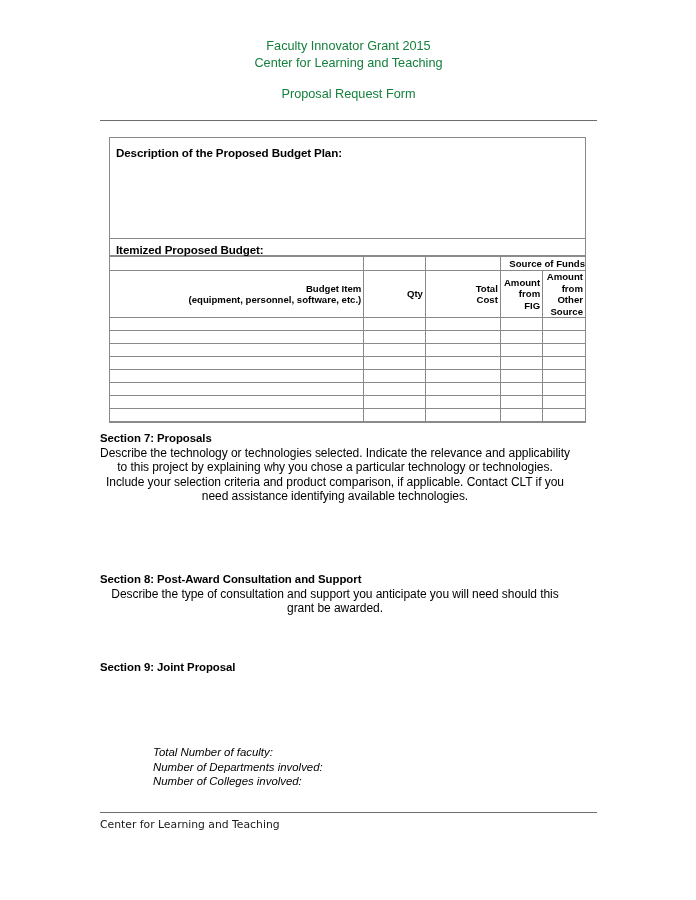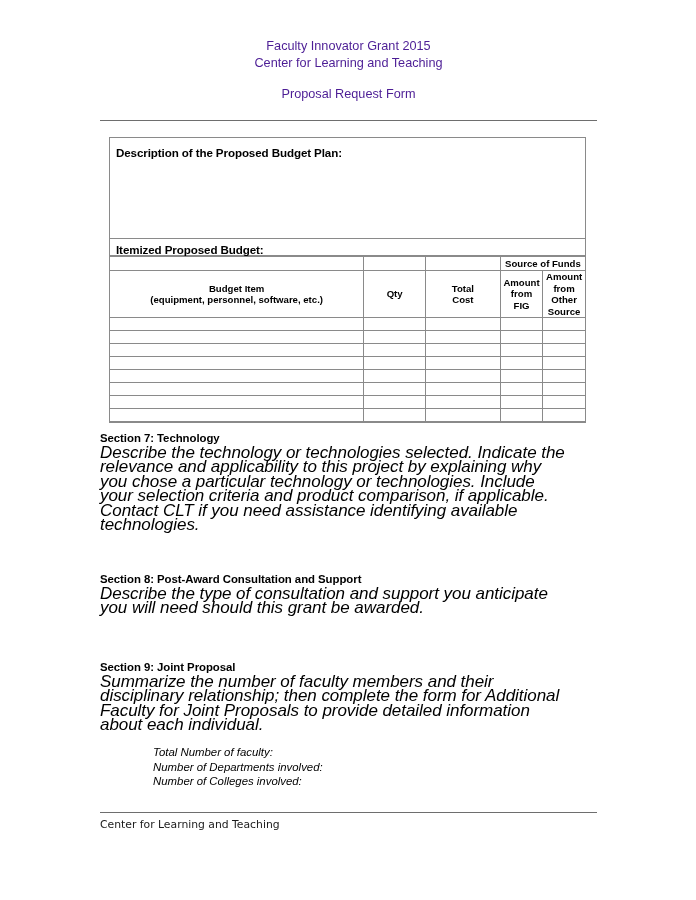--- a/index.html
+++ b/index.html
@@ -28,21 +28,21 @@
   .doc-header {
     position: absolute;
     left: 100px;
     top: 38px;
     width: 497px;
     text-align: center;
   }
   .doc-header .hline {
     font-size: 12.7px;
     line-height: 16.5px;
-    color: #4c1d95;
+    color: #15803d;
   }
   .doc-header .spacer {
     height: 15px;
   }
 
   .rule {
     position: absolute;
     left: 100px;
     width: 497px;
     height: 0;
@@ -89,21 +89,21 @@
     border-collapse: collapse;
     width: 100%;
     table-layout: fixed;
   }
   table.budget td,
   table.budget th {
     border: 1px solid #8a8a8a;
     padding: 0;
     font-size: 9.6px;
     font-weight: bold;
-    text-align: center;
+    text-align: right;
     vertical-align: middle;
     line-height: 11.5px;
     box-sizing: border-box;
   }
   table.budget td.noleft { border-left: none; }
   table.budget td.noright { border-right: none; }
 
   .col-item   { width: 210px; }
   .col-qty    { width: 51px; }
   .col-total  { width: 62px; }
@@ -122,24 +122,24 @@
   }
   .section h2 {
     margin: 0;
     font-size: 11.4px;
     font-weight: bold;
     line-height: 14.5px;
     letter-spacing: -0.05px;
   }
   .section p {
     margin: 0;
-    font-size: 17px;
-    font-style: italic;
+    font-size: 12px;
     line-height: 14.6px;
     letter-spacing: -0.05px;
+    text-align: center;
   }
   .sec7 { top: 431px; }
   .sec8 { top: 572px; }
   .sec9 { top: 660px; }
 
   .joint-list {
     position: absolute;
     left: 145px;
     top: 745px;
     width: 320px;
@@ -281,32 +281,31 @@
             <td class="col-qty"></td>
             <td class="col-total"></td>
             <td class="col-fig"></td>
             <td class="col-other noright"></td>
           </tr>
         </tbody>
     </table>
   </div>
 
   <div class="section sec7">
-    <h2>Section 7: Technology</h2>
+    <h2>Section 7: Proposals</h2>
     <p>Describe the technology or technologies selected. Indicate the relevance and applicability to this project by explaining why you chose a particular technology or technologies.  Include your selection criteria and product comparison, if applicable. Contact CLT if you need assistance identifying available technologies.</p>
   </div>
 
   <div class="section sec8">
     <h2>Section 8: Post-Award Consultation and Support</h2>
     <p>Describe the type of consultation and support you anticipate you will need should this grant be awarded.</p>
   </div>
 
   <div class="section sec9">
     <h2>Section 9: Joint Proposal</h2>
-    <p>Summarize the number of faculty members and their disciplinary relationship; then complete the form for Additional Faculty for Joint Proposals to provide detailed information about each individual.</p>
   </div>
 
   <div class="joint-list" id="joint-list">
       <div>Total Number of faculty:</div>
       <div>Number of Departments involved:</div>
       <div>Number of Colleges involved:</div>
     </div>
 
   <div class="rule rule-footer"></div>
   <div class="footer">

